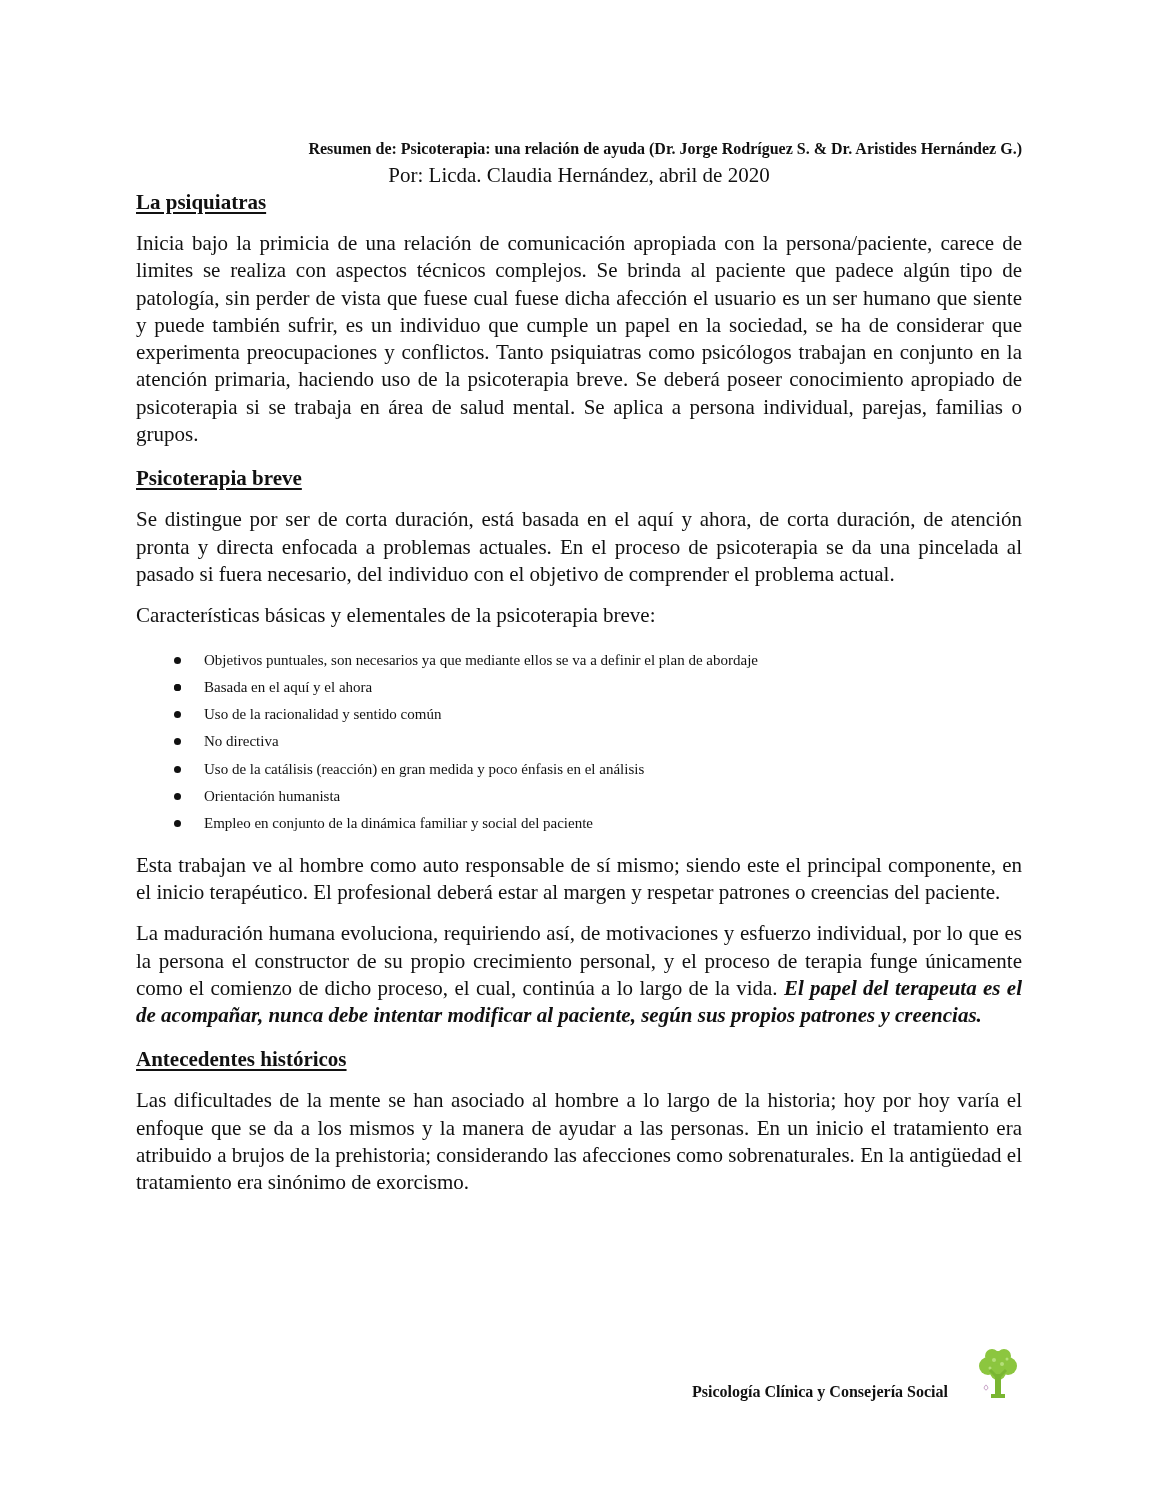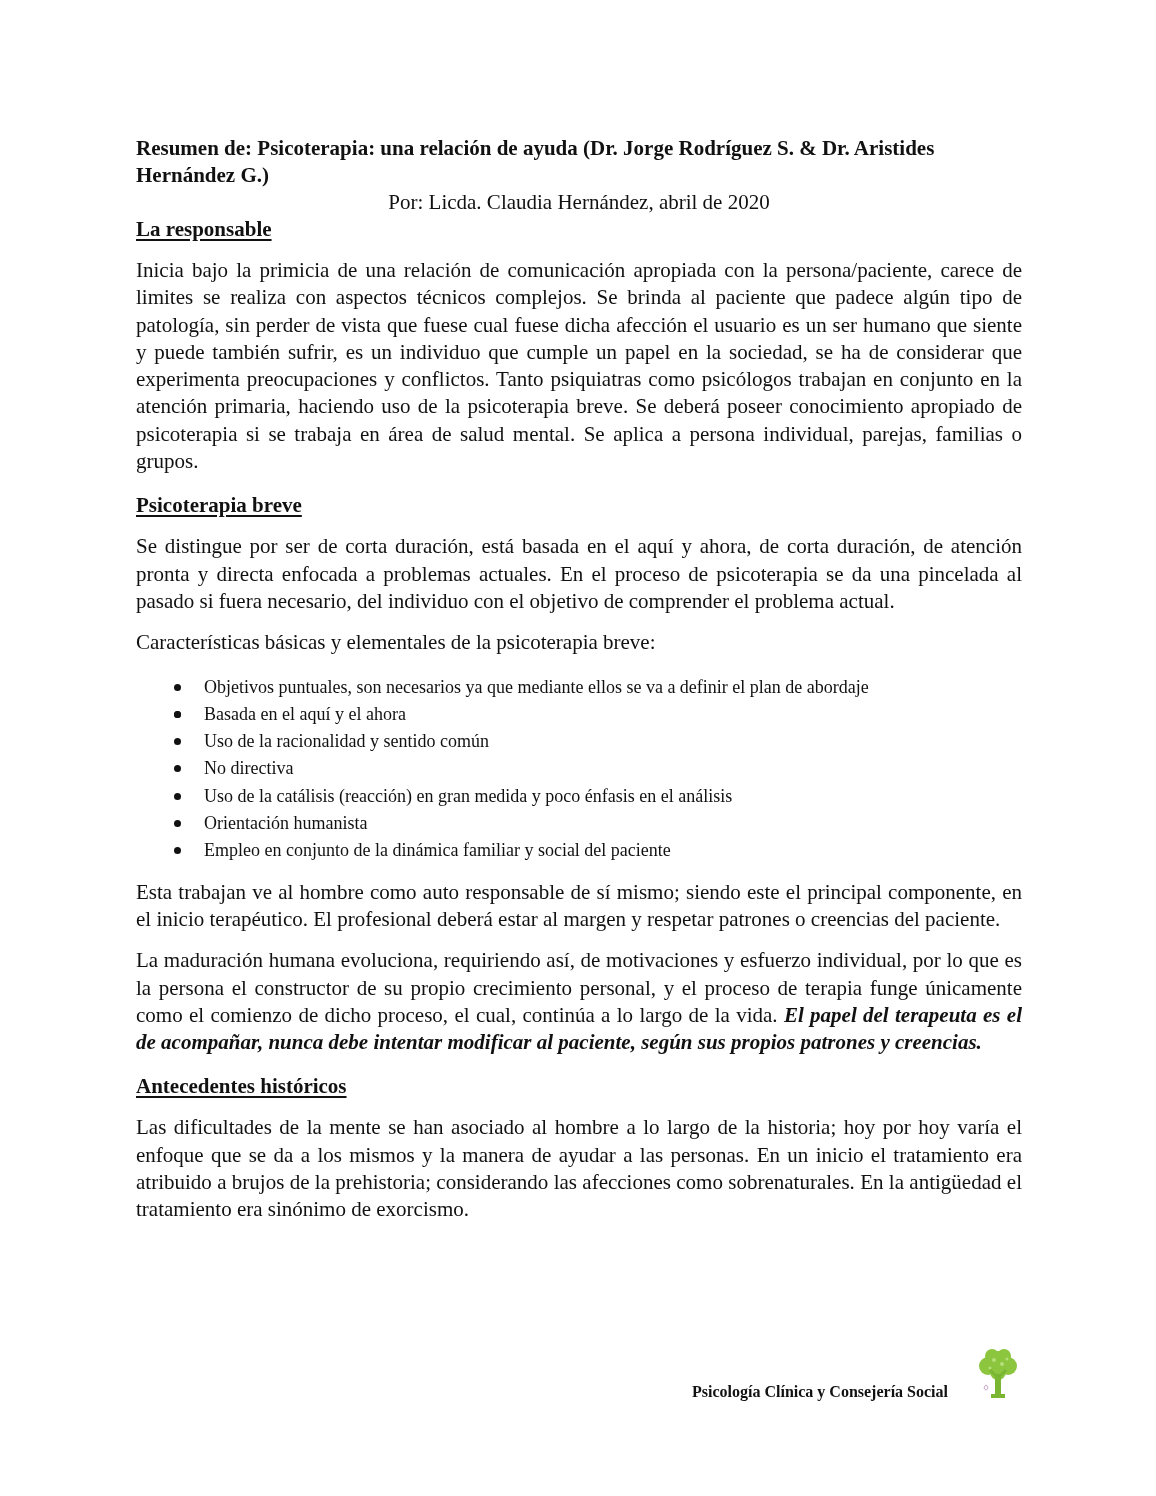--- a/index.html
+++ b/index.html
@@ -12,23 +12,23 @@
       overflow: hidden;
     }
     .page {
       position: absolute;
       left: 136px;
       top: 135px;
       width: 886px;
     }
     .title {
       font-weight: bold;
-      font-size: 21px;
+      font-size: 16px;
       line-height: 27px;
-      text-align: left;
+      text-align: right;
       margin: 0;
     }
     .byline {
       font-size: 21px;
       line-height: 27px;
       text-align: center;
       margin: 0;
     }
     .heading {
       font-weight: bold;
@@ -50,21 +50,21 @@
       font-style: italic;
     }
     ul.bullets {
       list-style: none;
       margin: 0;
       padding: 0;
     }
     ul.bullets li {
       position: relative;
       padding-left: 68px;
-      font-size: 18px;
+      font-size: 15px;
       line-height: 27.3px;
       text-align: justify;
     }
     ul.bullets li .dot {
       position: absolute;
       left: 38px;
       top: 10px;
       width: 7px;
       height: 7px;
       border-radius: 50%;
@@ -89,21 +89,21 @@
       height: 54px;
     }
   </style>
 </head>
 <body>
 
 <div class="page">
   <p class="title">Resumen de: Psicoterapia: una relación de ayuda (Dr. Jorge Rodríguez S. &amp; Dr. Aristides Hernández G.)</p>
   <p class="byline">Por: Licda. Claudia Hernández, abril de 2020</p>
 
-  <p class="heading">La responsable</p>
+  <p class="heading">La psiquiatras</p>
   <div class="gap-m"></div>
   <p class="para">Inicia bajo la primicia de una relación de comunicación apropiada con la persona/paciente, carece de limites se realiza con aspectos técnicos complejos. Se brinda al paciente que padece algún tipo de patología, sin perder de vista que fuese cual fuese dicha afección el usuario es un ser humano que siente y puede también sufrir, es un individuo que cumple un papel en la sociedad, se ha de considerar que experimenta preocupaciones y conflictos. Tanto psiquiatras como psicólogos trabajan en conjunto en la atención primaria, haciendo uso de la psicoterapia breve. Se deberá poseer conocimiento apropiado de psicoterapia si se trabaja en área de salud mental. Se aplica a persona individual, parejas, familias o grupos.</p>
   <div class="gap-l"></div>
 
   <p class="heading">Psicoterapia breve</p>
   <div class="gap-m"></div>
   <p class="para">Se distingue por ser de corta duración, está basada en el aquí y ahora, de corta duración, de atención pronta y directa enfocada a problemas actuales. En el proceso de psicoterapia se da una pincelada al pasado si fuera necesario, del individuo con el objetivo de comprender el problema actual.</p>
   <div class="gap-m"></div>
   <p class="para">Características básicas y elementales de la psicoterapia breve:</p>
   <div class="gap-l"></div>

